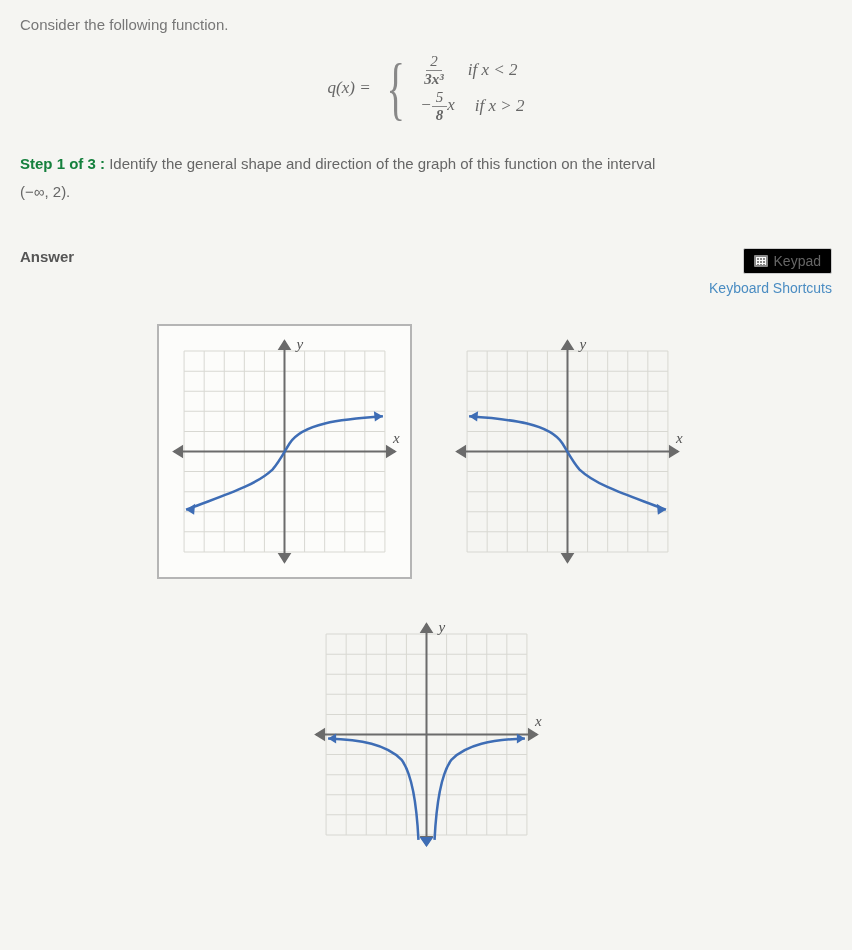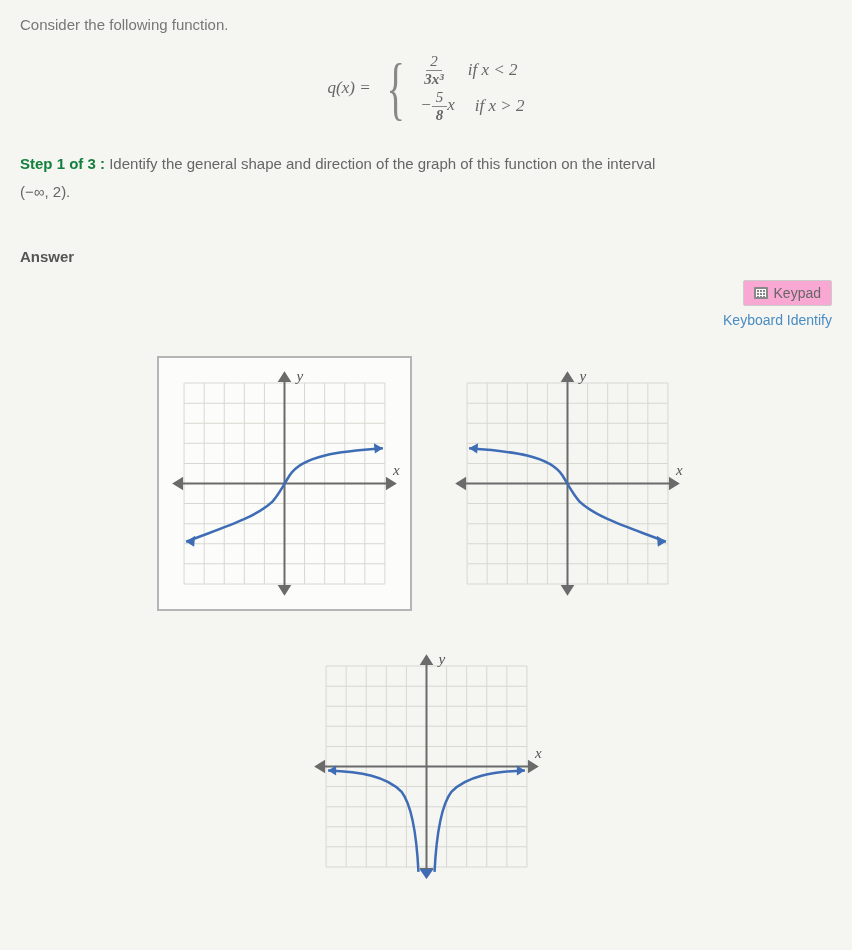--- a/index.html
+++ b/index.html
@@ -72,27 +72,26 @@
       margin-top: 48px;
       margin-bottom: 18px;
     }
     .answer-label { font-weight: 600; color: #555;}
     .tool-links { text-align: right; font-size: 14px;}
     .keypad-btn {
       display: inline-flex;
       align-items: center;
       gap: 6px;
       border: 1px solid #ccc;
-      background: #f9a8d4;
+      background: #000000;
       padding: 4px 10px;
       color: #666;
       font-size: 14px;
       border-radius: 2px;
       cursor: pointer;
-      margin-top: 32px;
     }
     .keypad-icon {
       width: 14px; height: 12px;
       background: #888;
       display: inline-block;
       position: relative;
       border-radius: 1px;
     }
     .keypad-icon::after{
       content:""; position:absolute; inset:2px;
@@ -169,21 +168,21 @@
   </div>
   <div class="interval">(−∞, 2).</div>
 
   <div class="answer-row">
     <div class="answer-label">Answer</div>
     <div class="tool-links">
       <div class="keypad-btn">
         <span class="keypad-icon"></span>
         <span>Keypad</span>
       </div>
-      <div class="shortcuts-link">Keyboard Identify</div>
+      <div class="shortcuts-link">Keyboard Shortcuts</div>
     </div>
   </div>
 
   <div class="graphs-container">
 
     <div class="graph-card selected">
       <svg viewBox="0 0 240 240">
         <g stroke="#d8d8d2" stroke-width="1">
 
           <path d="M20 20H220M20 40H220M20 60H220M20 80H220M20 100H220M20 140H220M20 160H220M20 180H220M20 200H220M20 220H220"></path>

